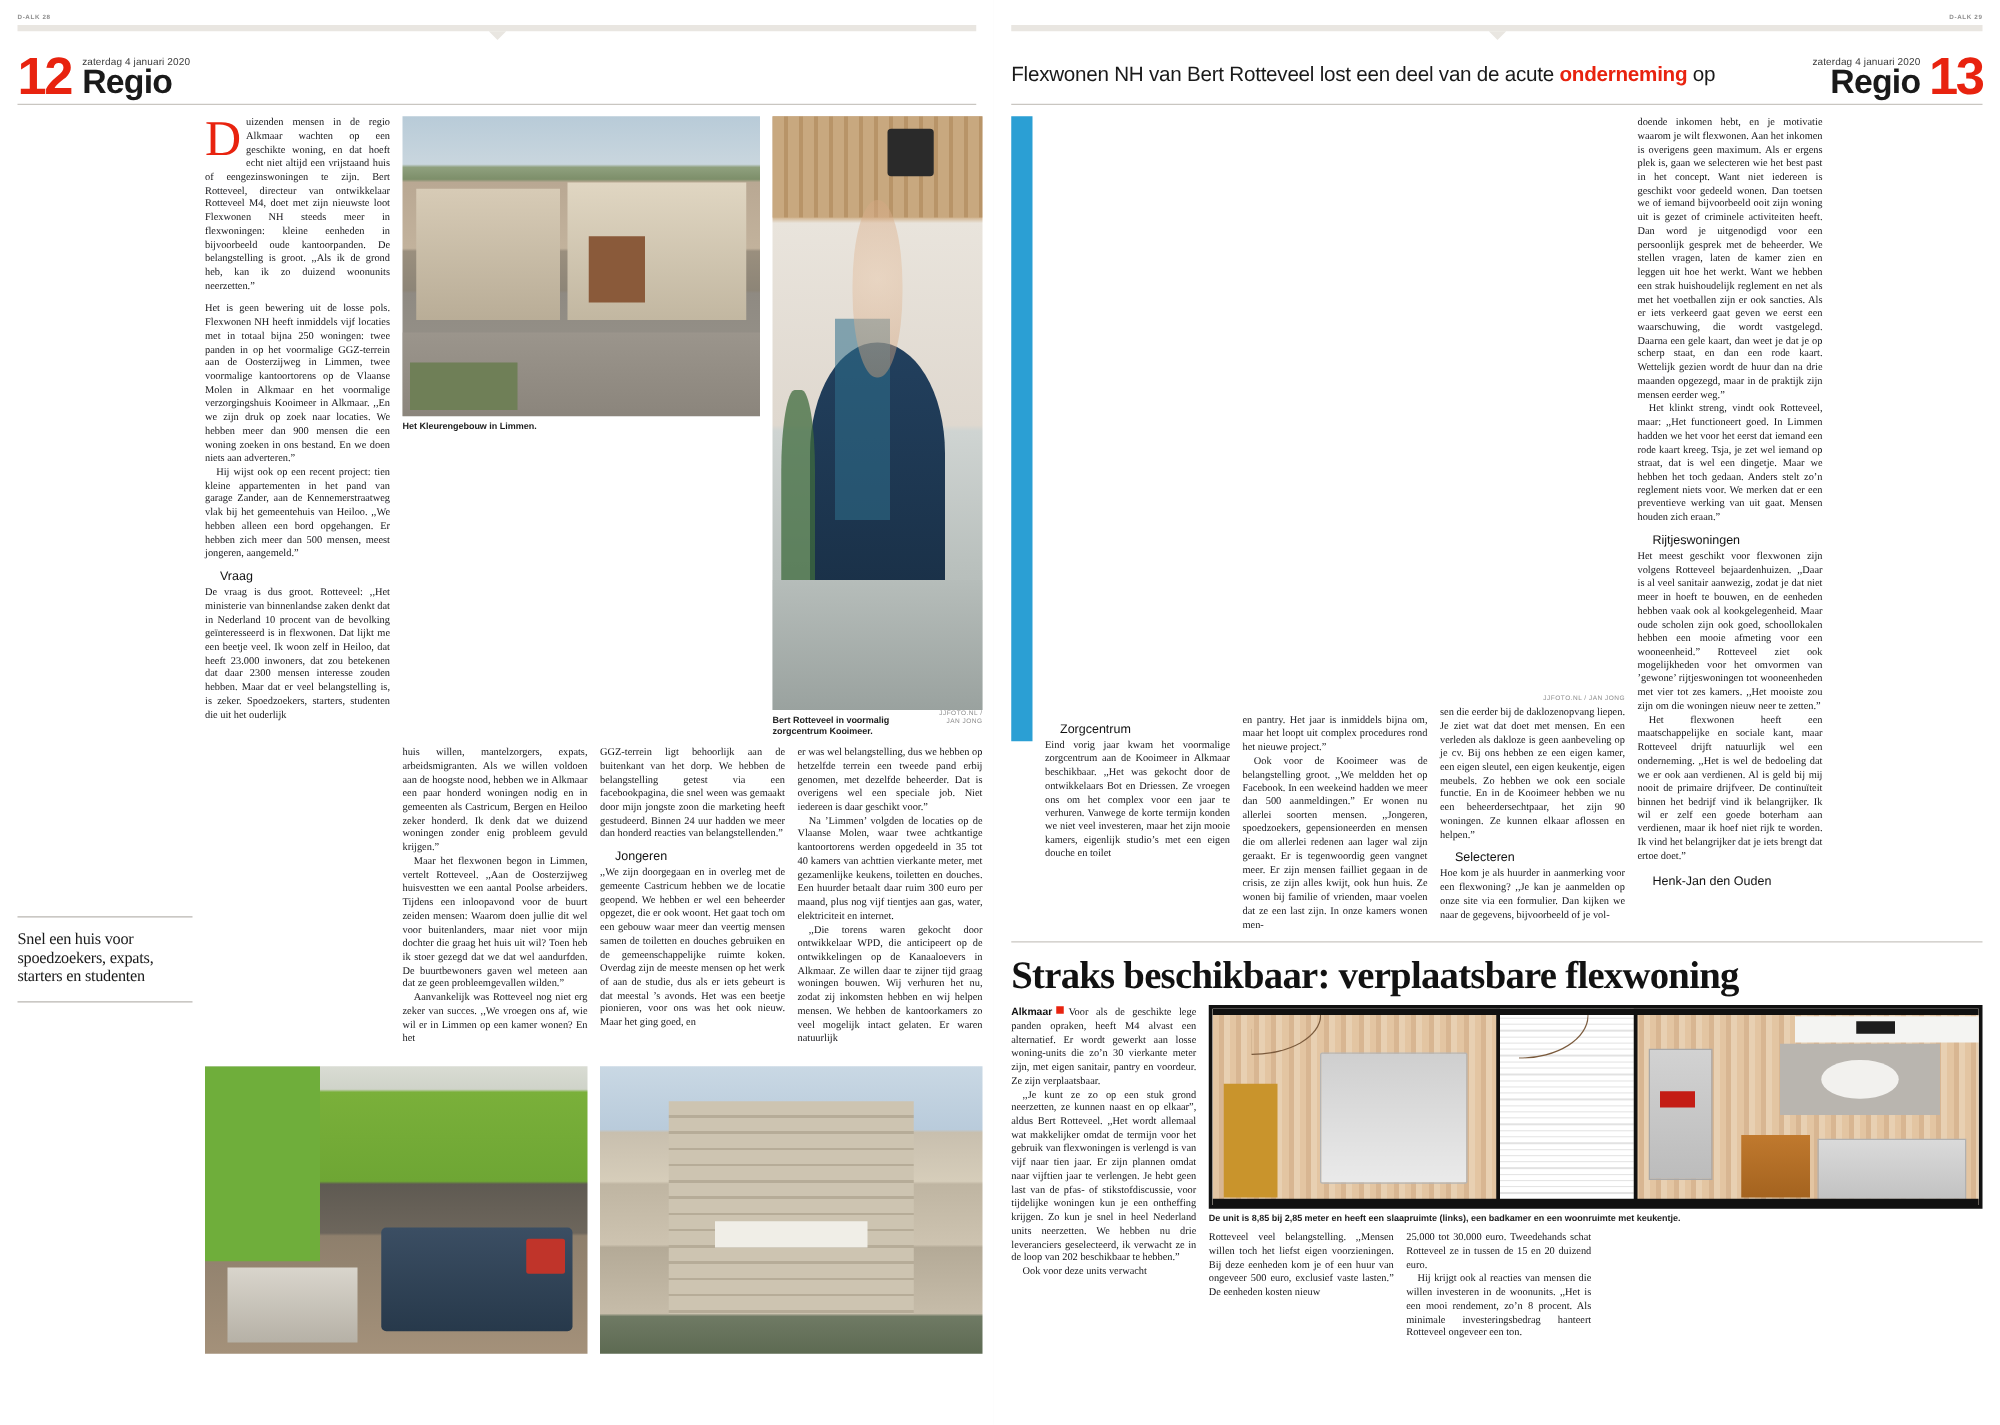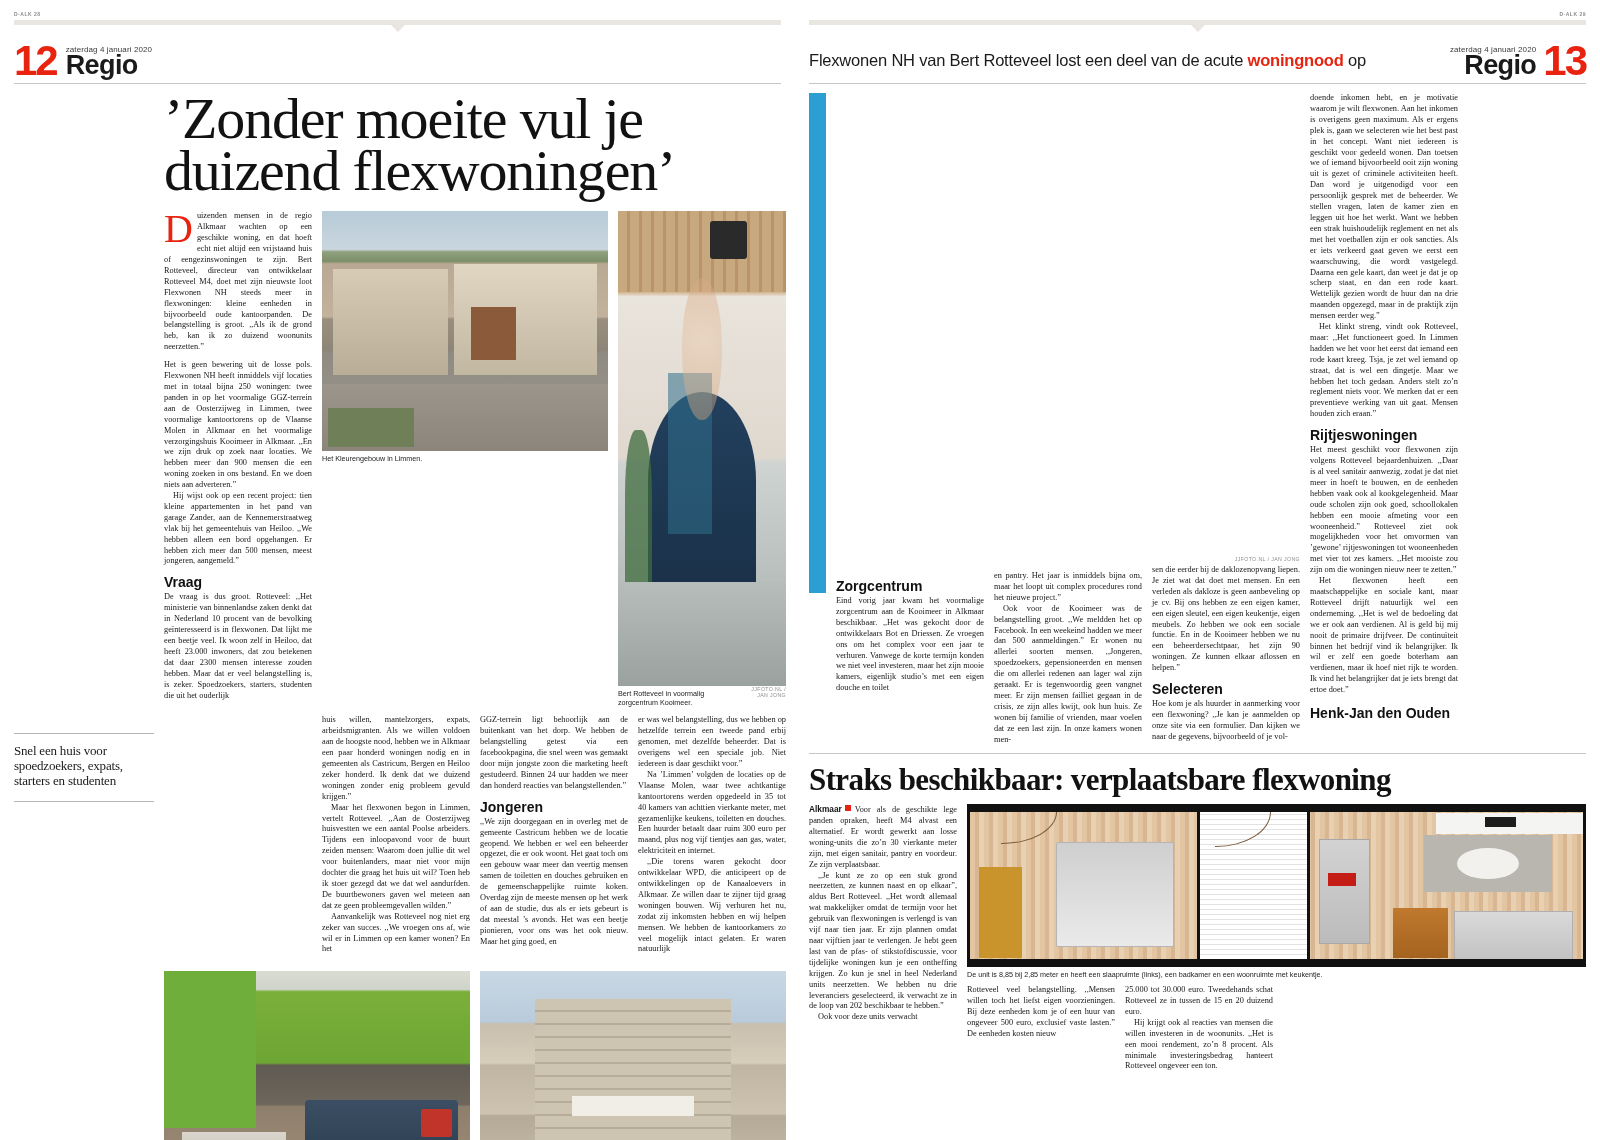--- a/index.html
+++ b/index.html
@@ -49,27 +49,27 @@
             margin:0 0 14px 0;font-weight:400;}
 
   .cols{display:flex;gap:10px;}
   .col{width:148px;flex:0 0 148px;}
   .bodytext{font-size:8.3px;line-height:1.315;color:#16161a;text-align:justify;
             hyphens:auto;}
   .bodytext p{margin:0;text-indent:9px;}
   .bodytext p.noind{text-indent:0;}
   .bodytext p+p{margin-top:0;}
   .gap{height:7px;}
-  .subhead{font-family:"Liberation Sans",sans-serif;font-weight:700;font-size:14px;
-           color:#111;margin:7px 0 2px 0;}
+  .subhead{font-family:"Liberation Sans",sans-serif;font-weight:400;font-size:10px;
+           color:#111;margin:7px 0 2px 12px;}
   .dropcap{float:left;font-size:40px;line-height:.78;color:#e8230f;
            padding:2px 4px 0 0;font-weight:400;}
 
   .photo{position:relative;overflow:hidden;background:#cfcfcf;}
-  .cap{font-family:"Liberation Sans",sans-serif;font-size:7.2px;font-weight:400;
+  .cap{font-family:"Liberation Sans",sans-serif;font-size:7.2px;font-weight:700;
        color:#1b1b1b;padding-top:3px;line-height:1.25;}
   .credit{font-family:"Liberation Sans",sans-serif;font-size:5.2px;color:#8d8d8d;
           letter-spacing:.4px;text-align:right;}
   .cap-row{display:flex;align-items:flex-start;gap:6px;}
 
   
   .ph-street{background:
      linear-gradient(to bottom,#b8cbd8 0%,#c9d6de 16%,#8fa07e 17%,#7d8f6a 21%,
      #b9a893 22%,#c2b29c 44%,#9a8f7e 45%,#8d8577 58%,#8f8a82 59%,#9c988f 100%);}
   .ph-lobby{background:
@@ -167,21 +167,20 @@
       <div class="rail">
         <div class="rail-inner">
           <div class="rail-rule"></div>
           <div class="pullq">Snel een huis voor spoedzoekers, expats, starters en studenten</div>
           <div class="rail-rule bot"></div>
         </div>
       </div>
 
       <div class="lp-main">
 
-        <h1 class="headline">’Zonder moeite vul je duizend flexwoningen’</h1>
 
         <div class="cols">
 
           <div class="col">
             <div class="bodytext">
               <span class="dropcap">D</span><span>uizenden mensen in de regio Alkmaar wachten op een geschikte woning, en dat hoeft echt niet altijd een vrijstaand huis of eengezinswoningen te zijn. Bert Rotteveel, directeur van ontwikkelaar Rotteveel M4, doet met zijn nieuwste loot Flexwonen NH steeds meer in flexwoningen: kleine eenheden in bijvoorbeeld oude kantoorpanden. De belangstelling is groot. ,,Als ik de grond heb, kan ik zo duizend woonunits neerzetten.”</span>
             </div>
             <div class="gap"></div>
             <div class="bodytext">
               <p class="noind">Het is geen bewering uit de losse pols. Flexwonen NH heeft inmiddels vijf locaties met in totaal bijna 250 woningen: twee panden in op het voormalige GGZ-terrein aan de Oosterzijweg in Limmen, twee voormalige kantoortorens op de Vlaanse Molen in Alkmaar en het voormalige verzorgingshuis Kooimeer in Alkmaar. ,,En we zijn druk op zoek naar locaties. We hebben meer dan 900 mensen die een woning zoeken in ons bestand. En we doen niets aan adverteren.”</p>
@@ -275,21 +274,21 @@
       </div>
     </div>
   </div>
 
   <div class="page page-right">
 
     <div class="folio right">D-ALK 29</div>
     <div class="mast-rule"></div>
 
     <div class="rail-head">
-      <div class="kicker"><span>Flexwonen NH van Bert Rotteveel lost een deel van de acute </span><b>woningnood</b><span> op</span></div>
+      <div class="kicker"><span>Flexwonen NH van Bert Rotteveel lost een deel van de acute </span><b>onderneming</b><span> op</span></div>
       <div class="mast-right">
         <div class="mast-txt">
           <div class="mast-date">zaterdag 4 januari 2020</div>
           <div class="mast-sec">Regio</div>
         </div>
         <div class="pagenum">13</div>
       </div>
     </div>
     <div class="hair"></div>
 

